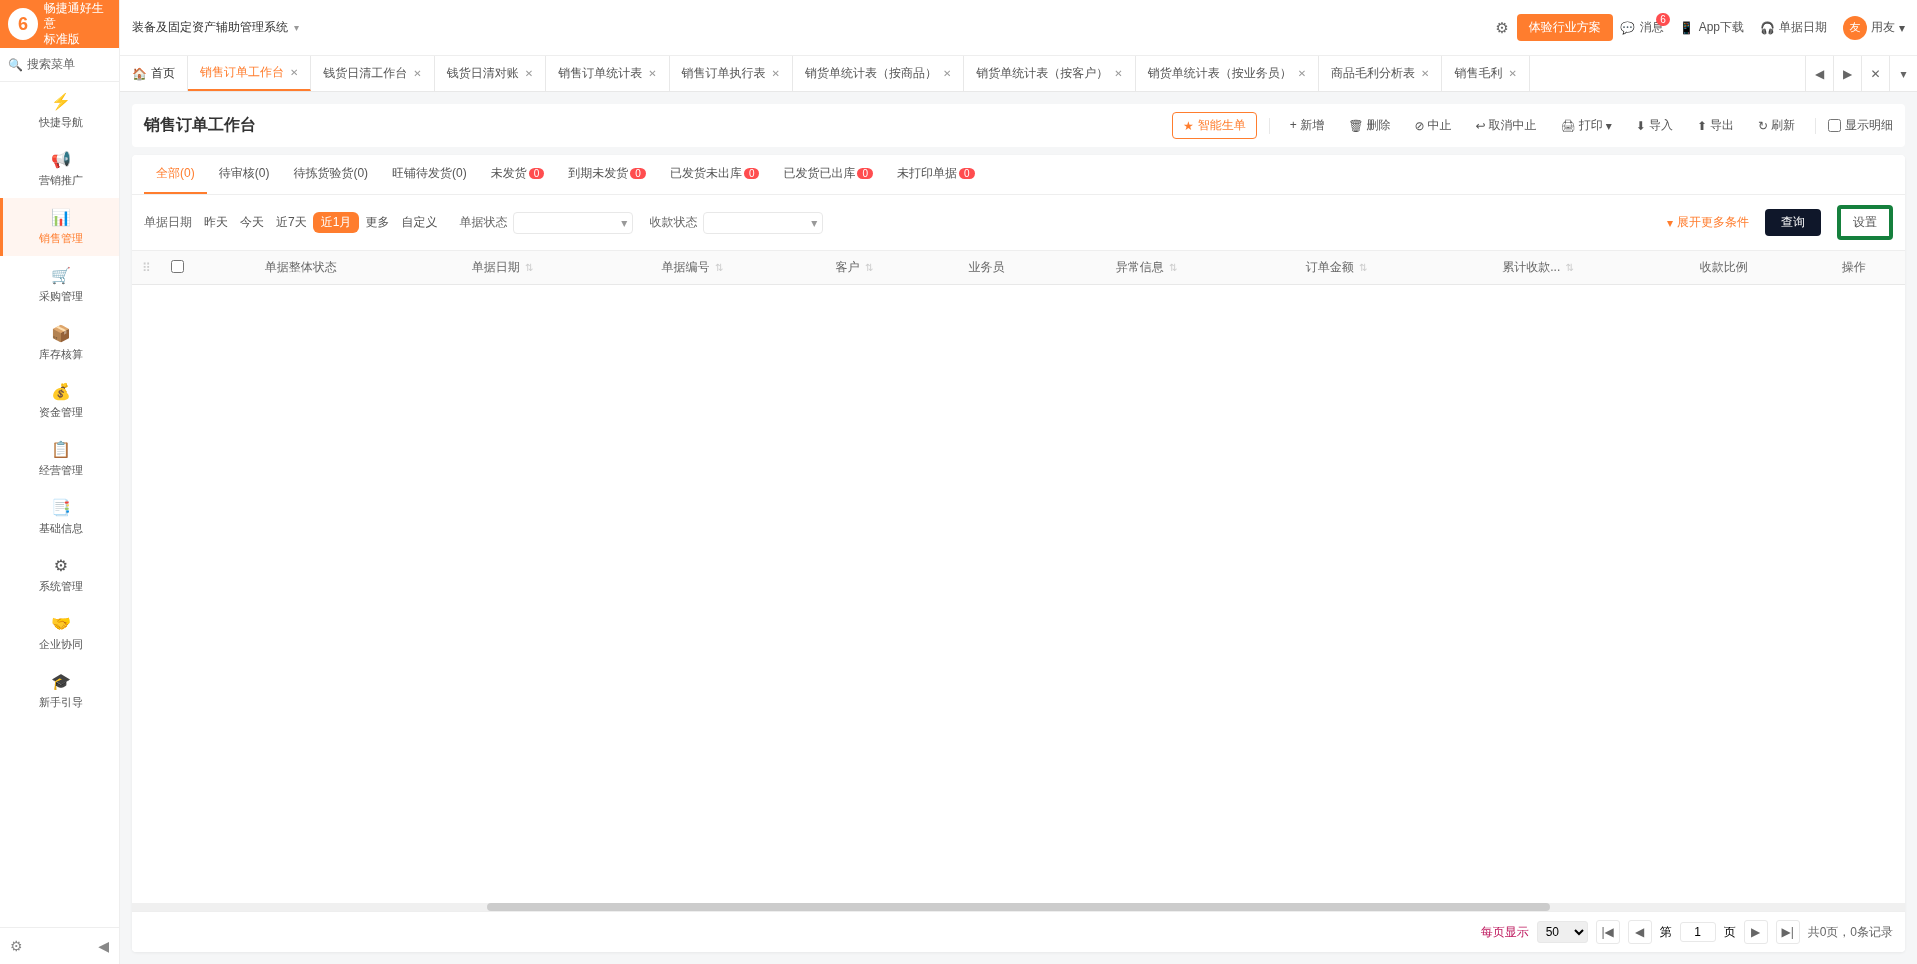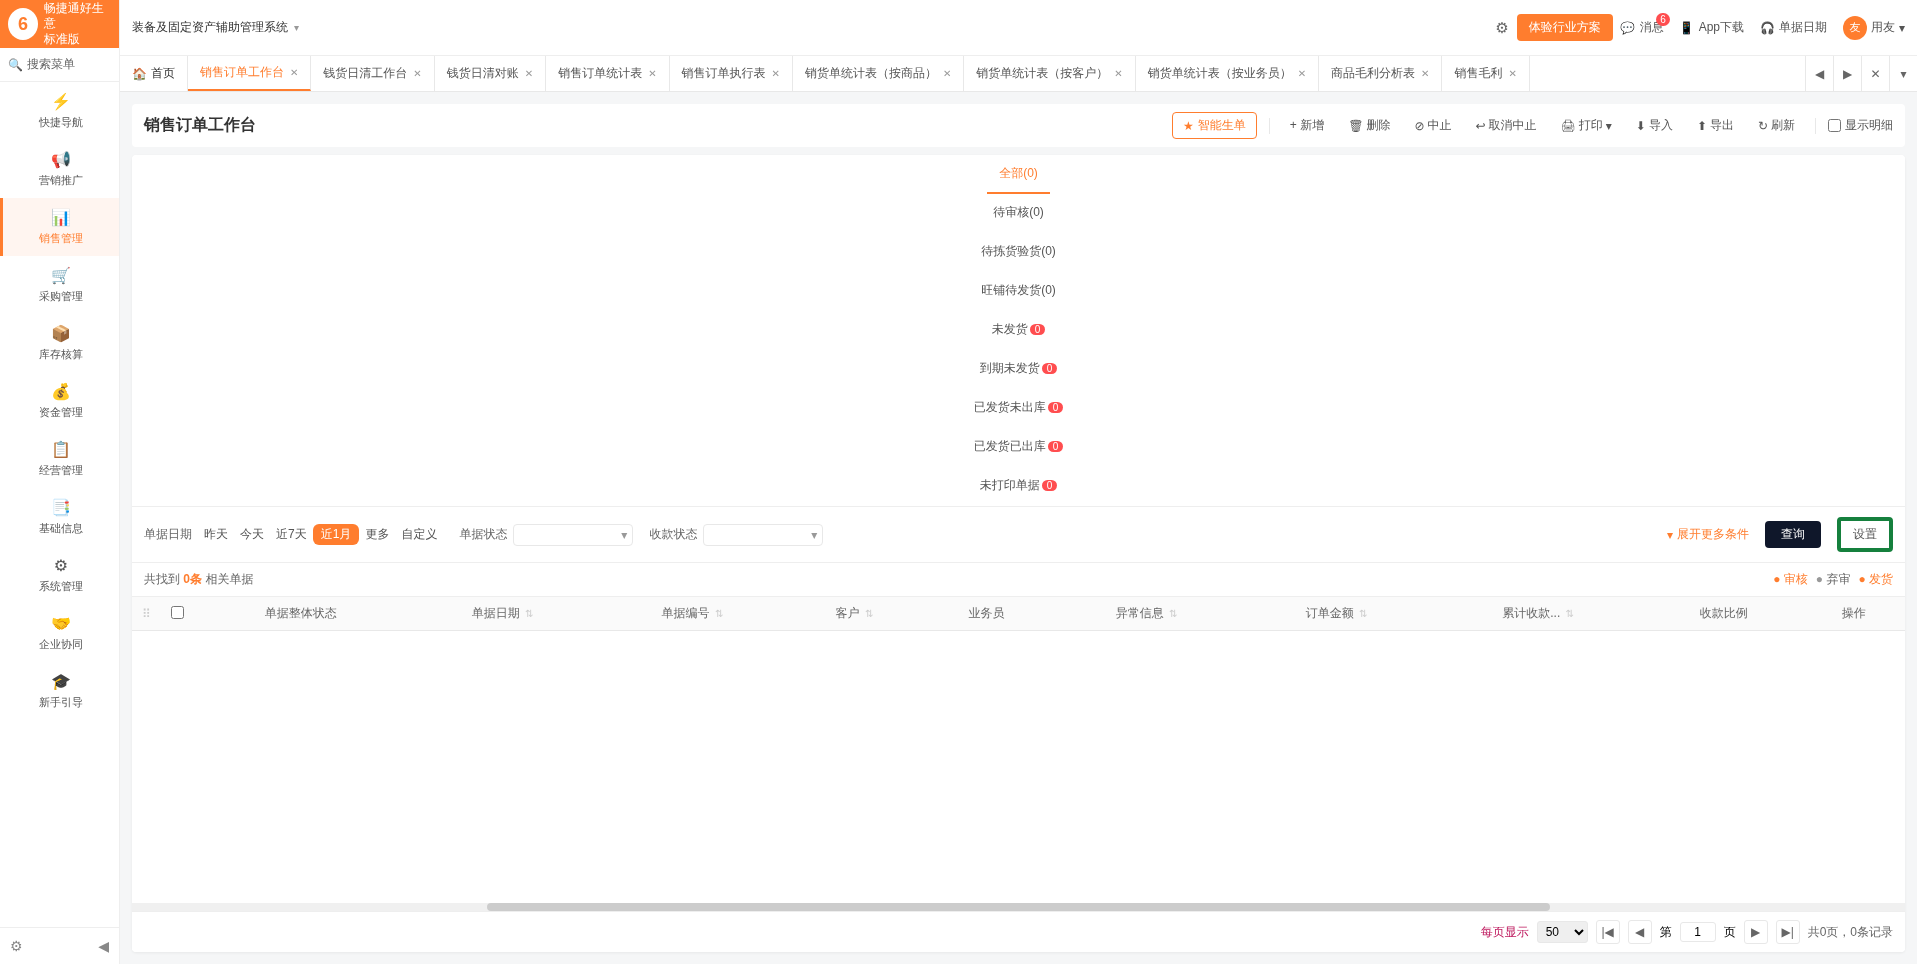--- a/index.html
+++ b/index.html
@@ -52,21 +52,21 @@
     .page-header { display: flex; align-items: center; justify-content: space-between; background: #fff; padding: 8px 12px; border-radius: 4px; }
     .page-title { font-size: 16px; font-weight: bold; color: #333; }
     .page-actions { display: flex; align-items: center; gap: 8px; }
     .btn-smart { background: #fff; border: 1px solid #ff7d2e; color: #ff7d2e; border-radius: 4px; padding: 4px 10px; cursor: pointer; display: flex; align-items: center; gap: 4px; }
     .btn-action { background: transparent; border: none; color: #555; cursor: pointer; display: flex; align-items: center; gap: 3px; padding: 4px 8px; border-radius: 4px; }
     .btn-print { position: relative; }
     .divider-v { width: 1px; height: 16px; background: #e8e8e8; margin: 0 4px; }
     .checkbox-show { display: flex; align-items: center; gap: 4px; color: #555; cursor: pointer; }
 
     
-    .filter-tabs { background: #fff; display: flex; align-items: center; padding: 0 12px; border-bottom: 1px solid #eee; border-radius: 4px 4px 0 0; flex-shrink: 0; flex-direction: column; }
+    .filter-tabs { background: #fff; display: flex; align-items: center; padding: 0 12px; border-bottom: 1px solid #eee; border-radius: 4px 4px 0 0; flex-shrink: 0; }
     .filter-tab { padding: 10px 12px; cursor: pointer; color: #555; border-bottom: 2px solid transparent; white-space: nowrap; }
     .filter-tab.active { color: #ff7d2e; border-bottom: 2px solid #ff7d2e; }
     .filter-tab-badge { background: #ccc; color: #fff; border-radius: 8px; padding: 0 5px; font-size: 10px; margin-left: 2px; }
     .filter-tab-badge.red { background: #ff4d4f; }
 
     
     .filter-panel { background: #fff; padding: 10px 12px; border-bottom: 1px solid #eee; }
     .filter-row { display: flex; align-items: center; gap: 16px; flex-wrap: wrap; }
     .filter-item { display: flex; align-items: center; gap: 6px; }
     .filter-label { color: #666; white-space: nowrap; }
@@ -398,41 +398,20 @@
             <span>▾</span>
             <span>展开更多条件</span>
           </div>
           <button class="btn-query">查询</button>
           <button class="btn-setting">设置</button>
         </div>
       </div>
 
       <div class="table-section">
 
-        <div class="table-toolbar">
-          <div class="table-count">
-            <span>共找到</span>
-            <em>0条</em>
-            <span>相关单据</span>
-          </div>
-          <div class="table-actions-right">
-            <span class="btn-review">
-              <span style="color:#ff7d2e;">●</span>
-              <span>审核</span>
-            </span>
-            <span class="btn-cancel-review">
-              <span style="color:#999;">●</span>
-              <span>弃审</span>
-            </span>
-            <span class="btn-ship">
-              <span style="color:#ff7d2e;">●</span>
-              <span>发货</span>
-            </span>
-          </div>
-        </div>
 
         <div class="table-wrap">
           <table>
             <thead>
               <tr>
                 <th class="col-drag">⠿</th>
                 <th class="col-check">
                   <input type="checkbox" style="">
                 </th>
                 <th>

